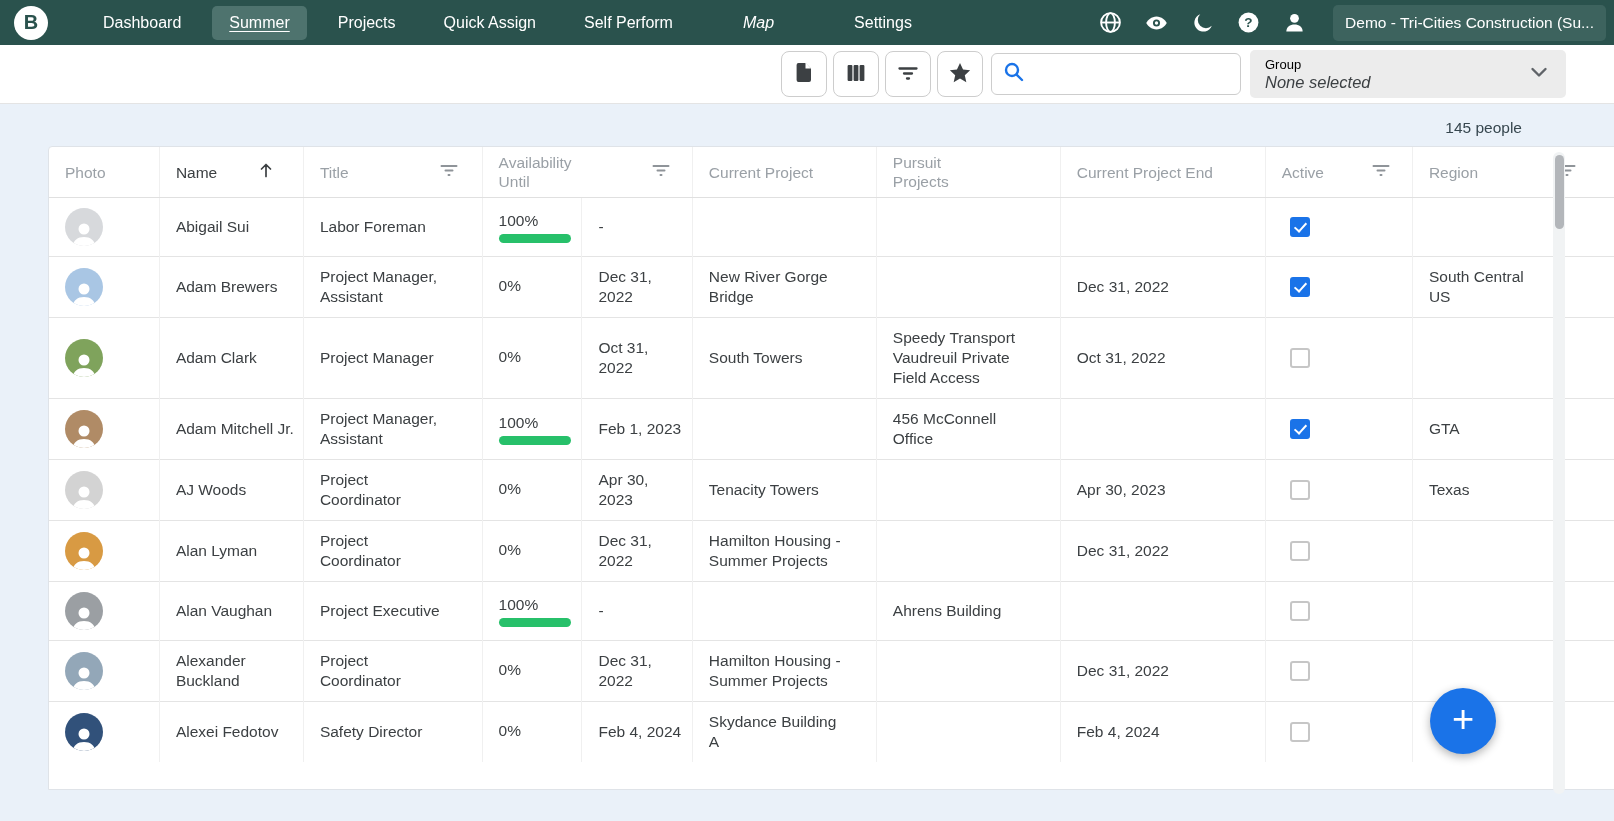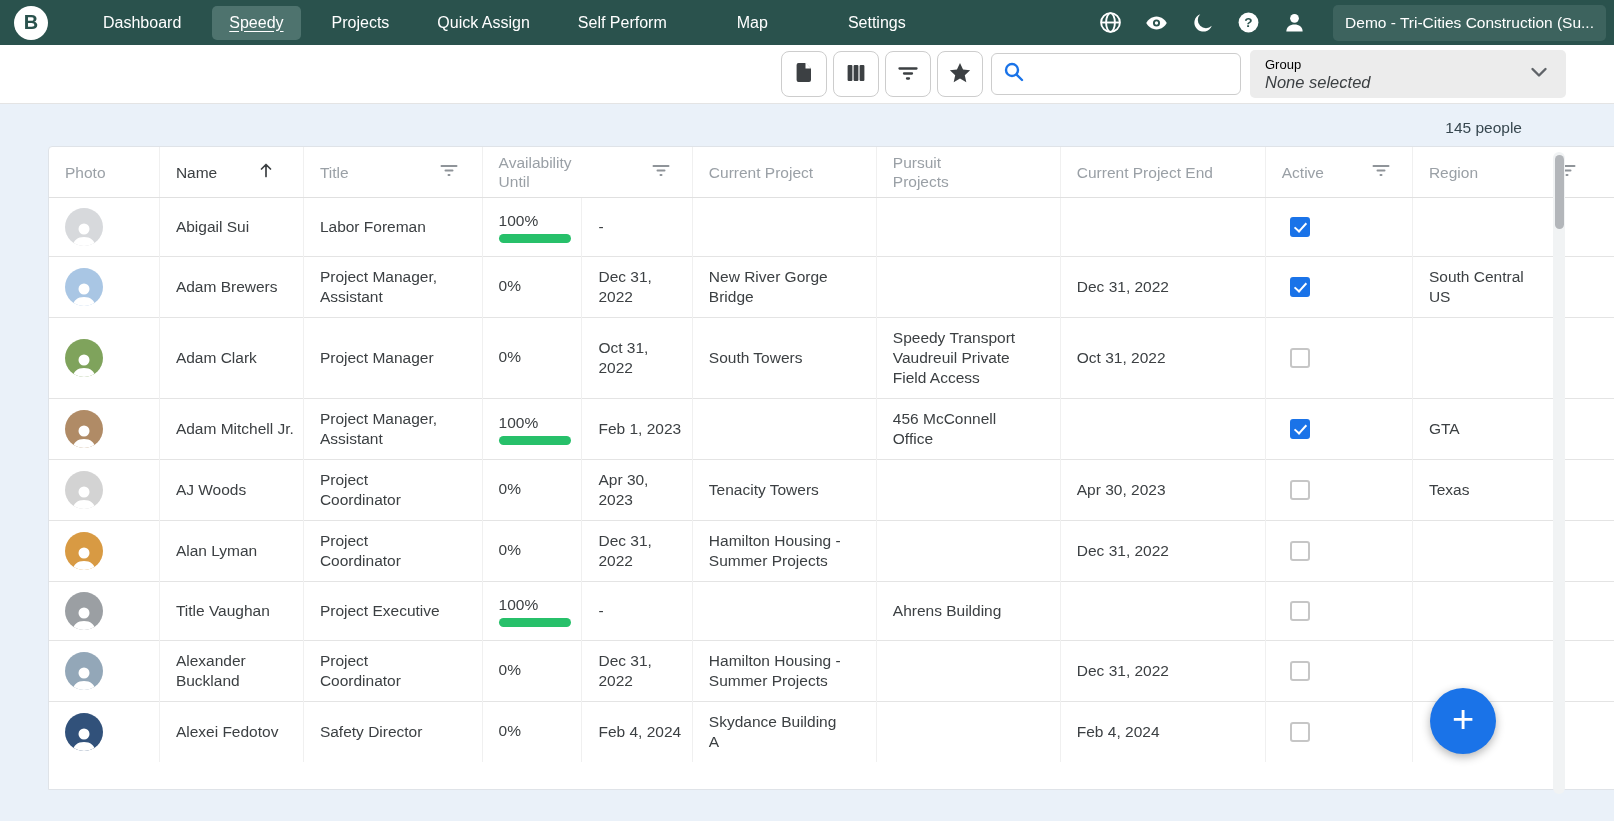--- a/index.html
+++ b/index.html
@@ -10,21 +10,21 @@
     color:#3c4043;
     position:relative;
   }
   
   .nav { height:45px; background:#2a524d; display:flex; align-items:center; padding:0 8px; color:#fff; }
   .logo { width:34px; height:34px; border-radius:50%; background:#fff; color:#2a524d;
           display:flex; align-items:center; justify-content:center; font-weight:700; font-size:20px; margin-left:6px; flex:none;}
   .nav-items { display:flex; align-items:center; margin-left:38px; gap:14px; }
   .nav-item { padding:8px 17px; font-size:16px; border-radius:5px; cursor:pointer; white-space:nowrap; }
   .nav-item.active { background:#4e736e; text-decoration:underline; text-underline-offset:3px; }
-  .nav-item.sp-map { margin-left:22px; }
+  .nav-item.sp-map { margin-left:22px;font-style:italic; }
   .nav-item.sp-settings { margin-left:32px; }
   .nav-right { margin-left:auto; display:flex; align-items:center; gap:23px; }
   .nav-icon { width:23px; height:23px; display:flex; align-items:center; justify-content:center; cursor:pointer; }
   .account { background:#3d635e; border-radius:5px; padding:9px 12px; font-size:15.5px; margin-left:4px;
              max-width:372px; white-space:nowrap; overflow:hidden; cursor:pointer; }
   
   .toolbar { height:59px; background:#fff; display:flex; align-items:center; padding:0 48px; border-bottom:1px solid #e4e4e4; }
   .tabs { display:flex; align-self:stretch; gap:18px; }
   .tab { display:flex; align-items:center; padding:0 15px; font-size:16.5px; letter-spacing:.4px; color:#9aa0a6;
          font-weight:500; border-bottom:3px solid transparent; cursor:pointer; white-space:nowrap; }
@@ -79,21 +79,21 @@
          display:flex; align-items:center; justify-content:center; cursor:pointer;
          box-shadow:0 3px 10px rgba(0,0,0,.30); font-family:inherit; padding-bottom:4px; }
 </style>
 </head>
 <body>
 
 <header class="nav">
   <div class="logo">B</div>
   <nav class="nav-items">
     <div class="nav-item">Dashboard</div>
-    <div class="nav-item active">Speedy</div>
+    <div class="nav-item active">Summer</div>
     <div class="nav-item">Projects</div>
     <div class="nav-item">Quick Assign</div>
     <div class="nav-item">Self Perform</div>
     <div class="nav-item sp-map">Map</div>
     <div class="nav-item sp-settings">Settings</div>
   </nav>
   <div class="nav-right">
     <span class="nav-icon">
       <svg width="23" height="23" viewBox="0 0 22 22">
           <circle cx="11" cy="11" r="9" fill="none" stroke="#fff" stroke-width="1.8"></circle>
@@ -391,21 +391,21 @@
 
   <tr>
     <td class="c-photo">
       <div class="avatar" style="background: rgb(155, 159, 163);">
         <svg width="28" height="26" viewBox="0 0 28 26">
                 <circle cx="14" cy="9" r="5.5" fill="#fff"></circle>
                 <path d="M3 26c0-5.6 4.8-9 11-9s11 3.4 11 9z" fill="#fff"></path>
               </svg>
       </div>
     </td>
-    <td class="c-name"><span>Title Vaughan</span></td>
+    <td class="c-name"><span>Alan Vaughan</span></td>
     <td class="c-title"><span>Project Executive</span></td>
     <td class="c-avail">
       <div class="pct">100%</div>
       <div class="bar"></div>
     </td>
     <td class="c-until"><span>-</span></td>
     <td class="c-current"><span></span></td>
     <td class="c-pursuit">
             <div>Ahrens Building</div>
           </td>

